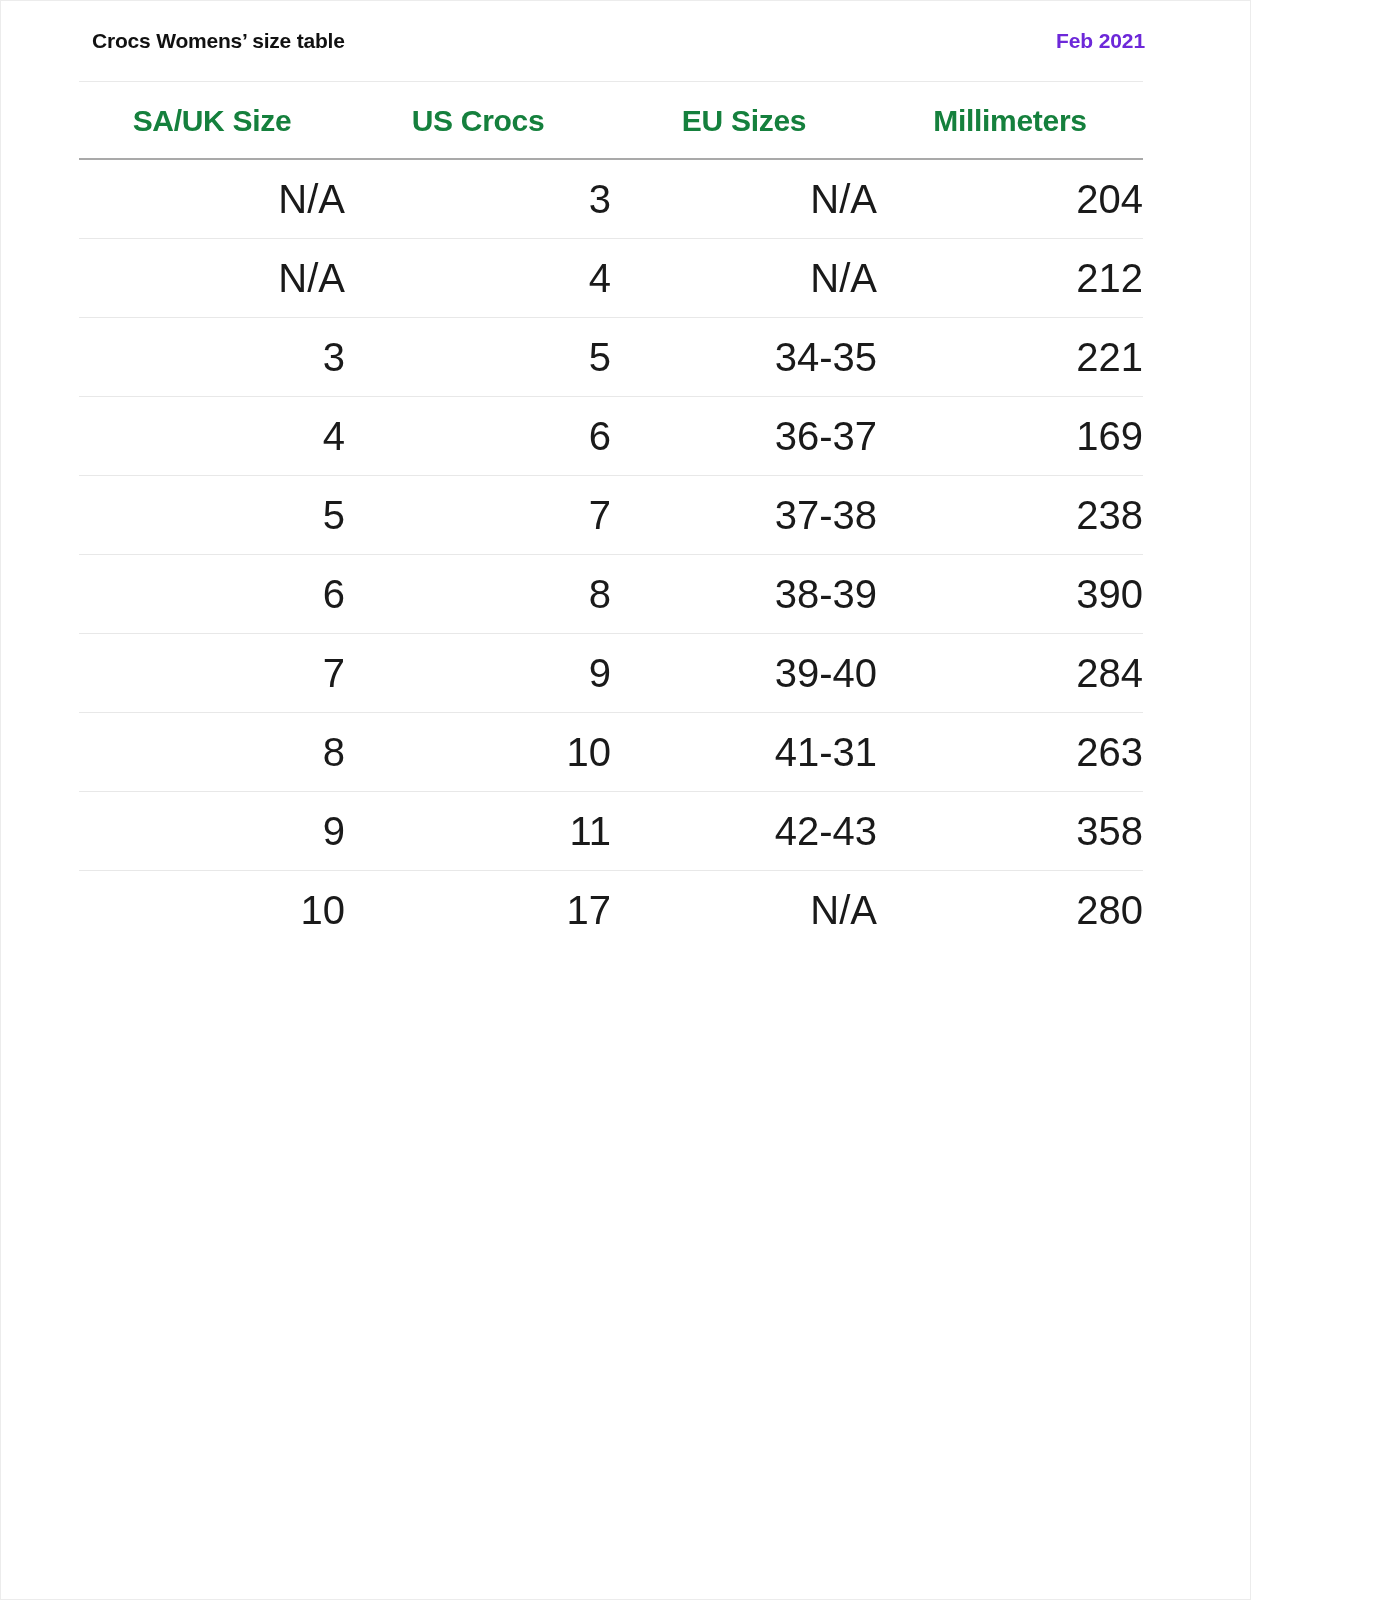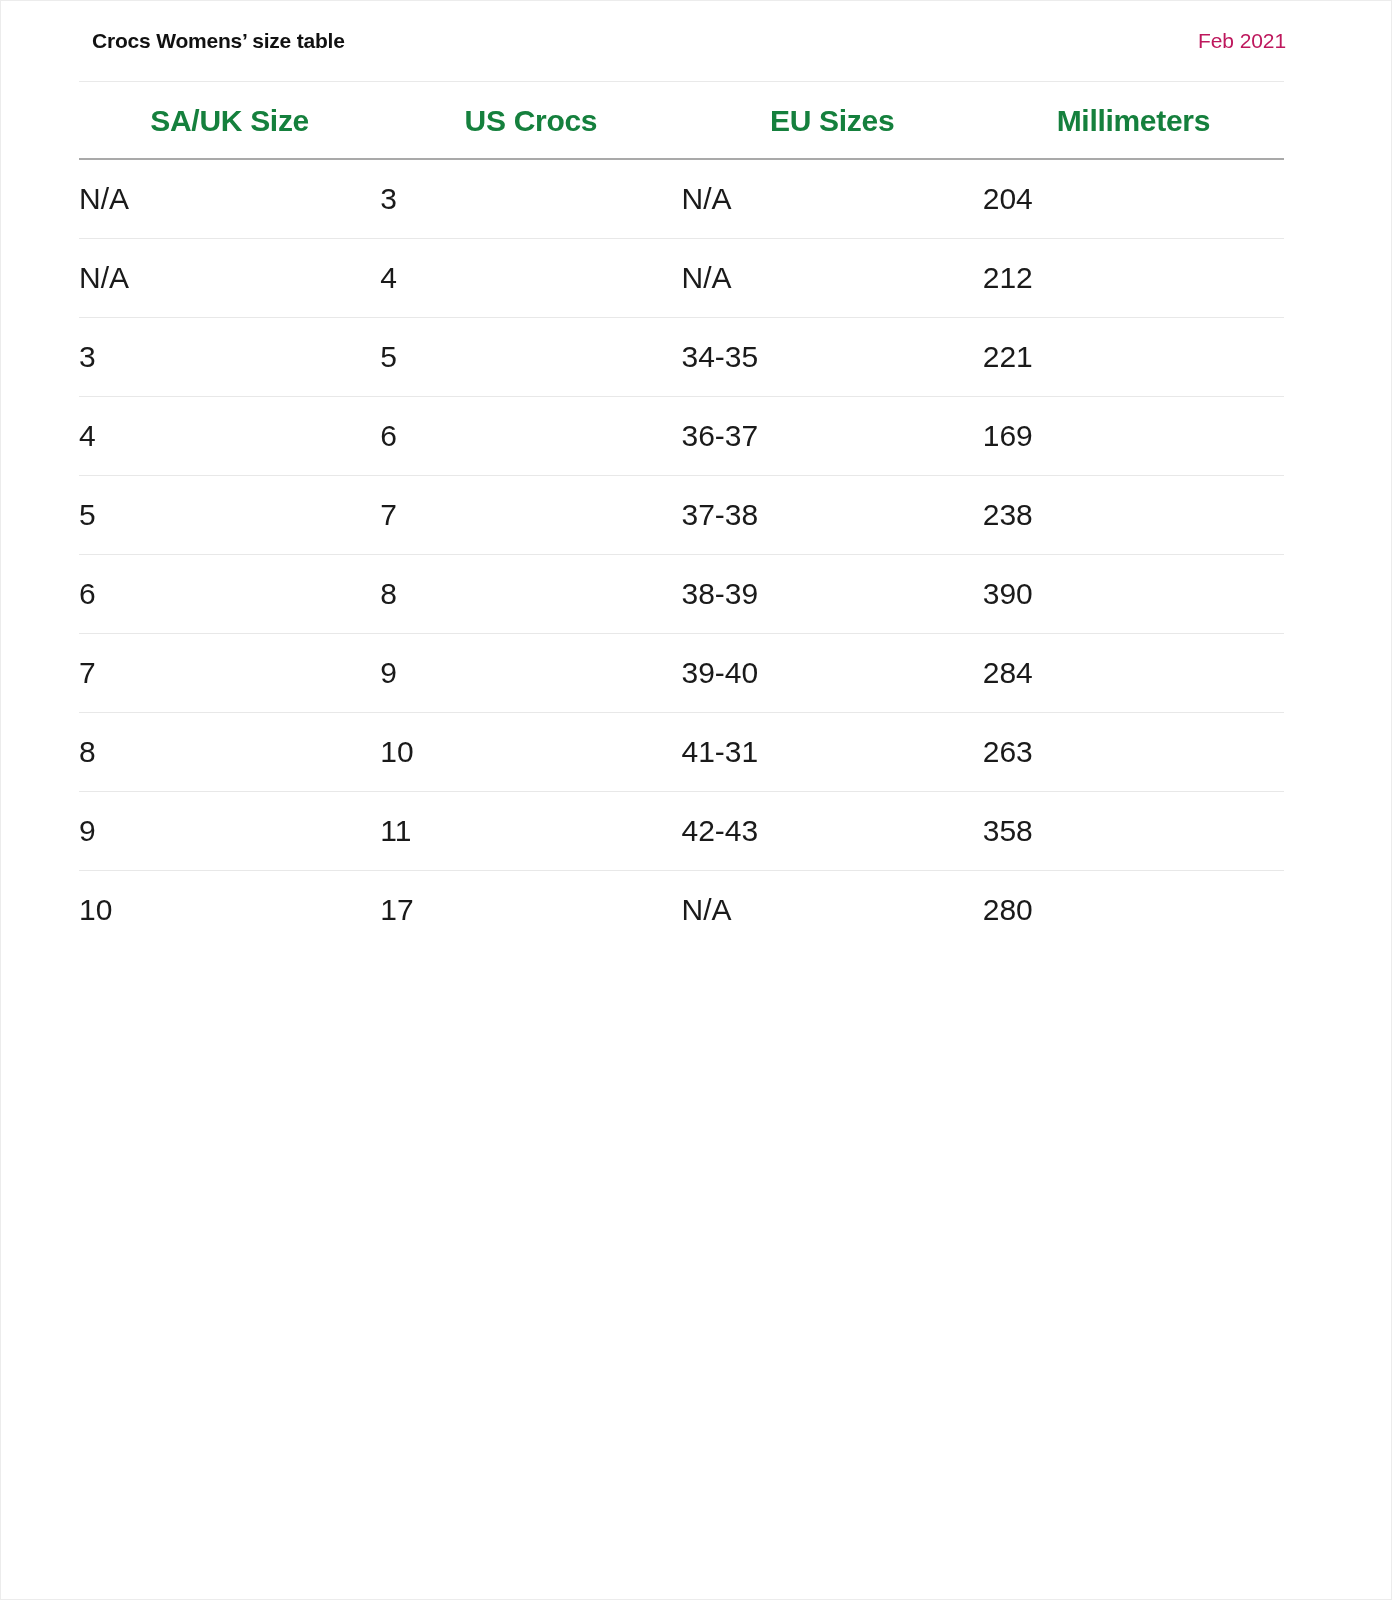--- a/index.html
+++ b/index.html
@@ -10,21 +10,21 @@
   body {
     width: 1392px;
     height: 1600px;
     font-family: "Liberation Sans", sans-serif;
     -webkit-font-smoothing: antialiased;
   }
 
   .page {
     position: relative;
     box-sizing: border-box;
-    width: 1392px;
+    width: 1251px;
     height: 1600px;
     background: #ffffff;
     border: 1px solid #ececec;
     overflow: hidden;
   }
 
   
   .page-header {
     position: relative;
     box-sizing: border-box;
@@ -38,23 +38,23 @@
   .doc-title {
     font-size: 21px;
     font-weight: 700;
     letter-spacing: -0.2px;
     color: #111111;
     white-space: nowrap;
   }
 
   .doc-date {
     font-size: 21px;
-    font-weight: 400;
+    font-weight: 700;
     letter-spacing: -0.1px;
-    color: #be185d;
+    color: #6d28d9;
     white-space: nowrap;
   }
 
   
   .table-wrap {
     padding: 0 107px 0 78px;
   }
 
   table.size-table {
     width: 100%;
@@ -68,24 +68,24 @@
     color: #15803d;
     letter-spacing: -0.3px;
     text-align: center;
     padding: 22px 0 20px 0;
     border-top: 1px solid #e9e9e9;
     border-bottom: 2px solid #a9a9a9;
     white-space: nowrap;
   }
 
   table.size-table tbody td {
-    font-size: 30px;
+    font-size: 40px;
     font-weight: 400;
     color: #1a1a1a;
-    text-align: left;
+    text-align: right;
     height: 78px;
     padding: 0;
     border-bottom: 1px solid #e8e8e8;
     white-space: nowrap;
   }
 
   table.size-table tbody tr:last-child td {
     border-bottom: none;
   }
 

